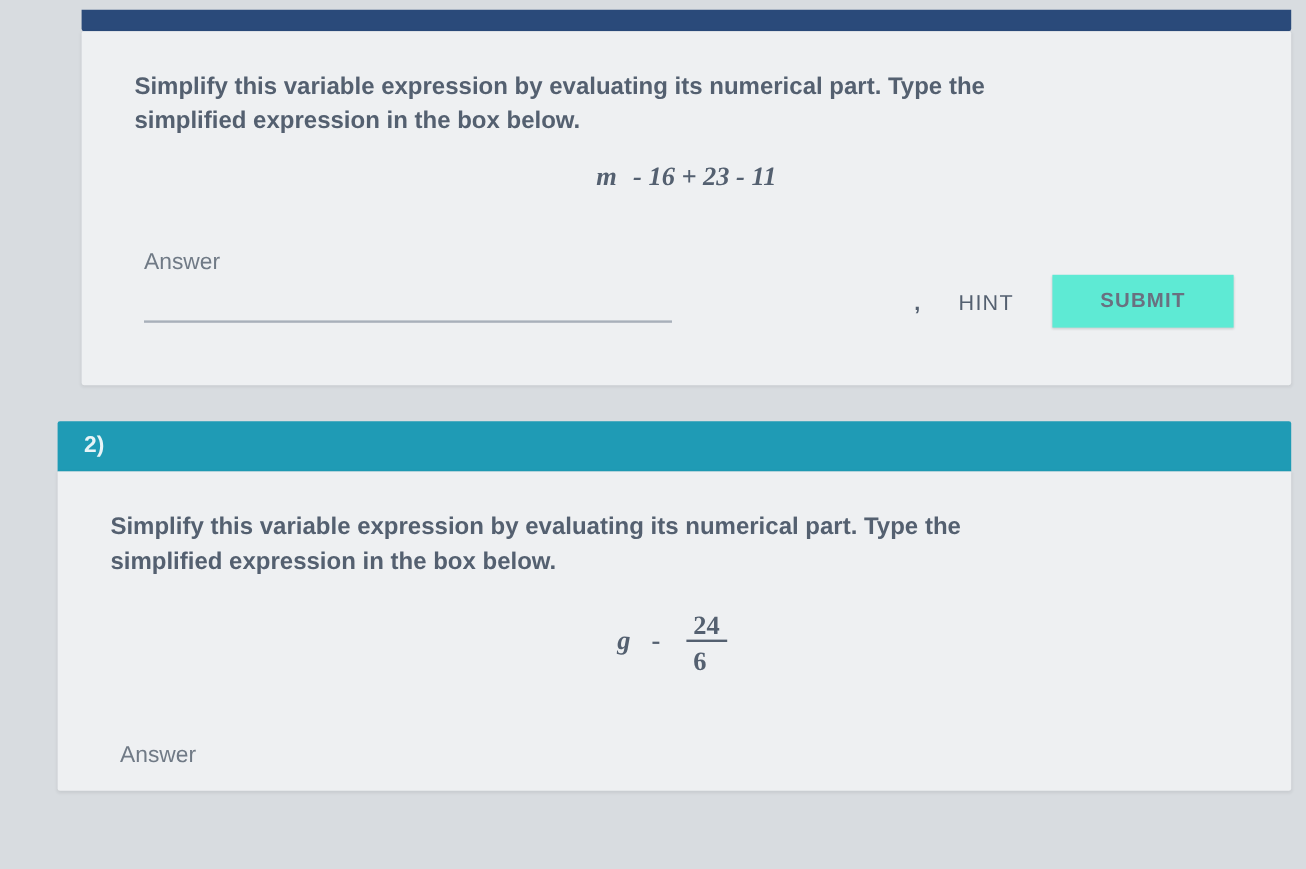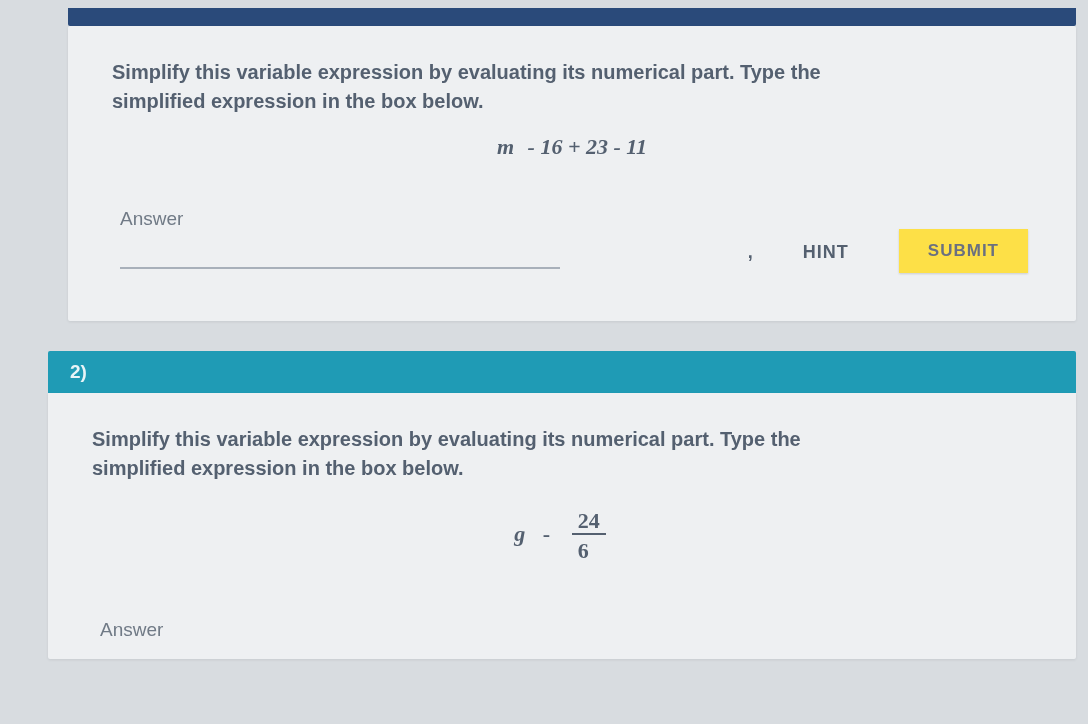--- a/index.html
+++ b/index.html
@@ -47,21 +47,21 @@
     display: inline-block;
     vertical-align: middle;
     text-align: left;
     font-style: normal;
   }
   .frac .num { display:block; border-bottom: 2px solid #546070; padding: 0 6px; line-height:1.1; }
   .frac .den { display:block; padding: 0 6px; line-height:1.1; }
   .answer-row {
     display: flex;
     align-items: flex-end;
-    gap: 34px;
+    gap: 16px;
   }
   .answer-field {
     flex: 0 0 auto;
     width: 440px;
   }
   .answer-label {
     color: #707a86;
     font-size: 19px;
     font-weight: 500;
     padding-bottom: 4px;
@@ -74,34 +74,34 @@
     background: transparent;
     font-size: 18px;
     padding: 2px 0;
     outline: none;
     color: #333;
   }
   .spacer { flex: 1; }
   .hint {
     color: #546070;
     font-size: 18px;
-    font-weight: 700;
+    font-weight: 400;
     letter-spacing: 1px;
     padding: 10px 8px;
     cursor: pointer;
   }
   .hint::before { content: ""; }
   .submit {
-    background: #fde047;
+    background: #5eead4;
     color: #6a7080;
     font-size: 17px;
     font-weight: 700;
     letter-spacing: 1px;
     border: none;
-    padding: 12px 29px;
+    padding: 12px 40px;
     cursor: pointer;
     box-shadow: 0 1px 2px rgba(0,0,0,0.15);
   }
   .q-header {
     background: #1f9bb5;
     color: #e8f4f7;
     margin: 0 20px 0 40px;
     padding: 10px 18px;
     font-size: 19px;
     font-weight: 600;

